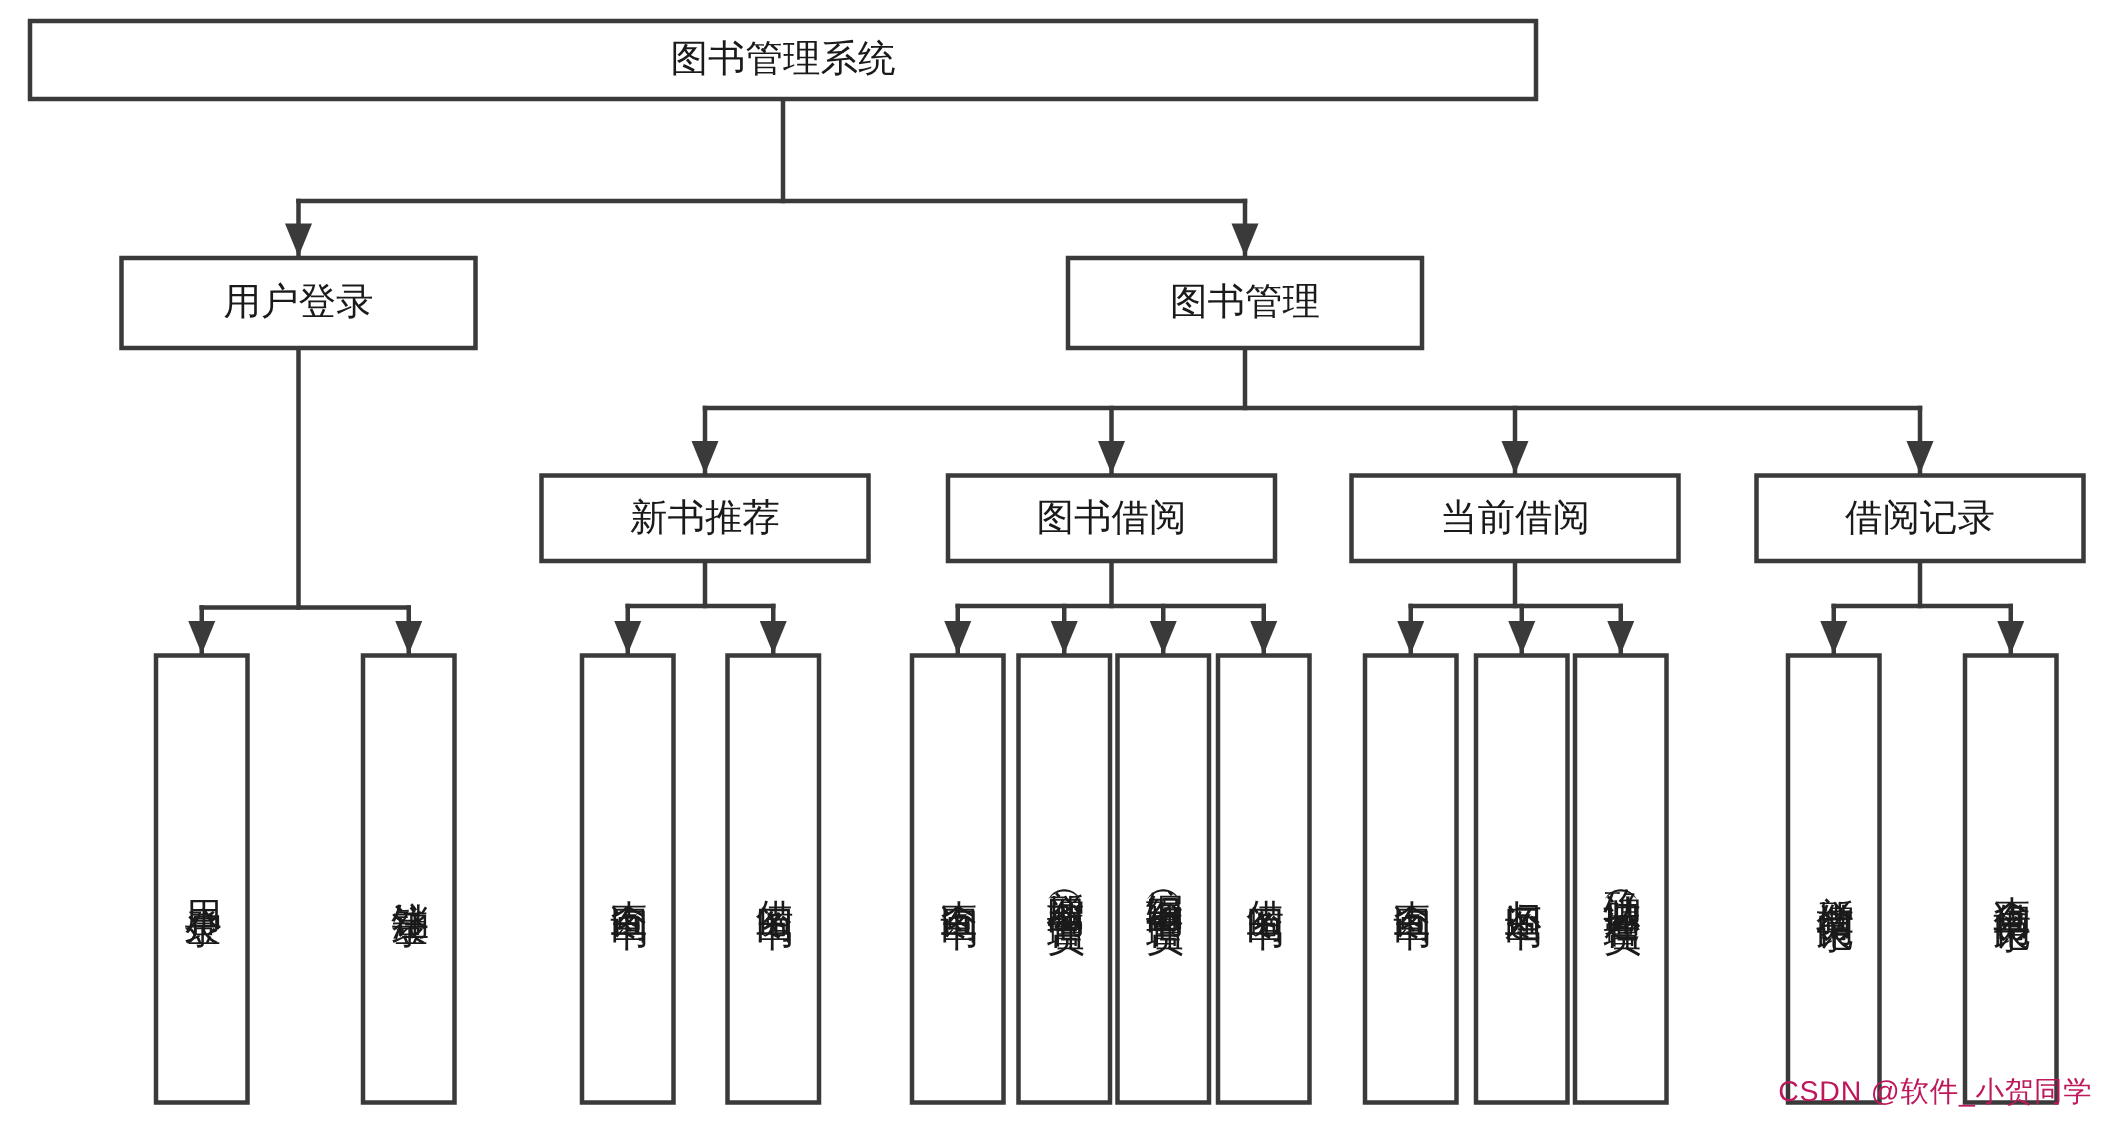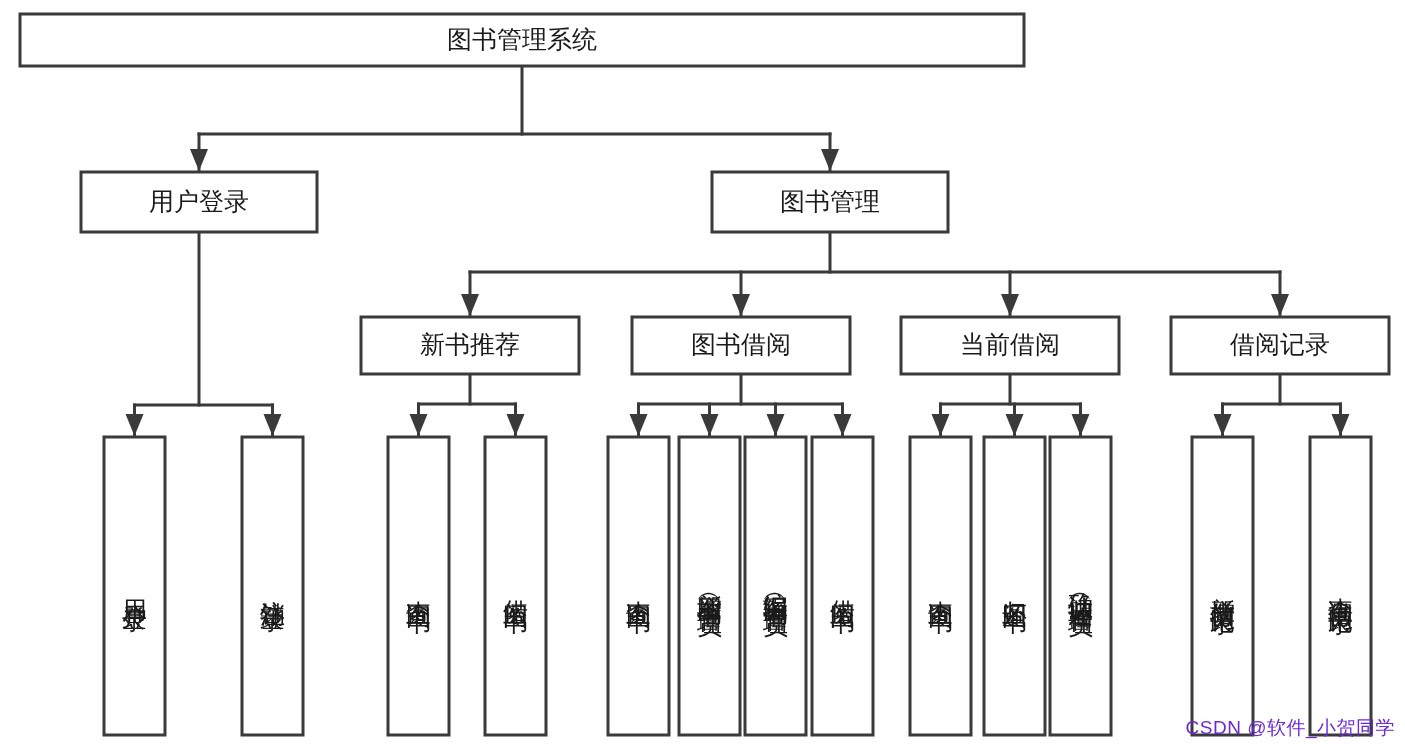--- a/index.html
+++ b/index.html
@@ -57,21 +57,21 @@
     text-align: center;
     white-space: nowrap;
     pointer-events: none;
   }
   .watermark {
     position: absolute;
     right: 10px;
     bottom: 6px;
     font-family: "Liberation Sans", "DejaVu Sans", sans-serif;
     font-size: 19px;
-    color: #6d28d9;
+    color: #be185d;
     white-space: nowrap;
     letter-spacing: 0.5px;
   }
 </style>
 </head>
 <body>
 
 <svg id="canvas" viewBox="0 0 1405 747">
   <g id="connectors-layer">
       <path d="M 522 66 L 522 134" class="conn"></path>

